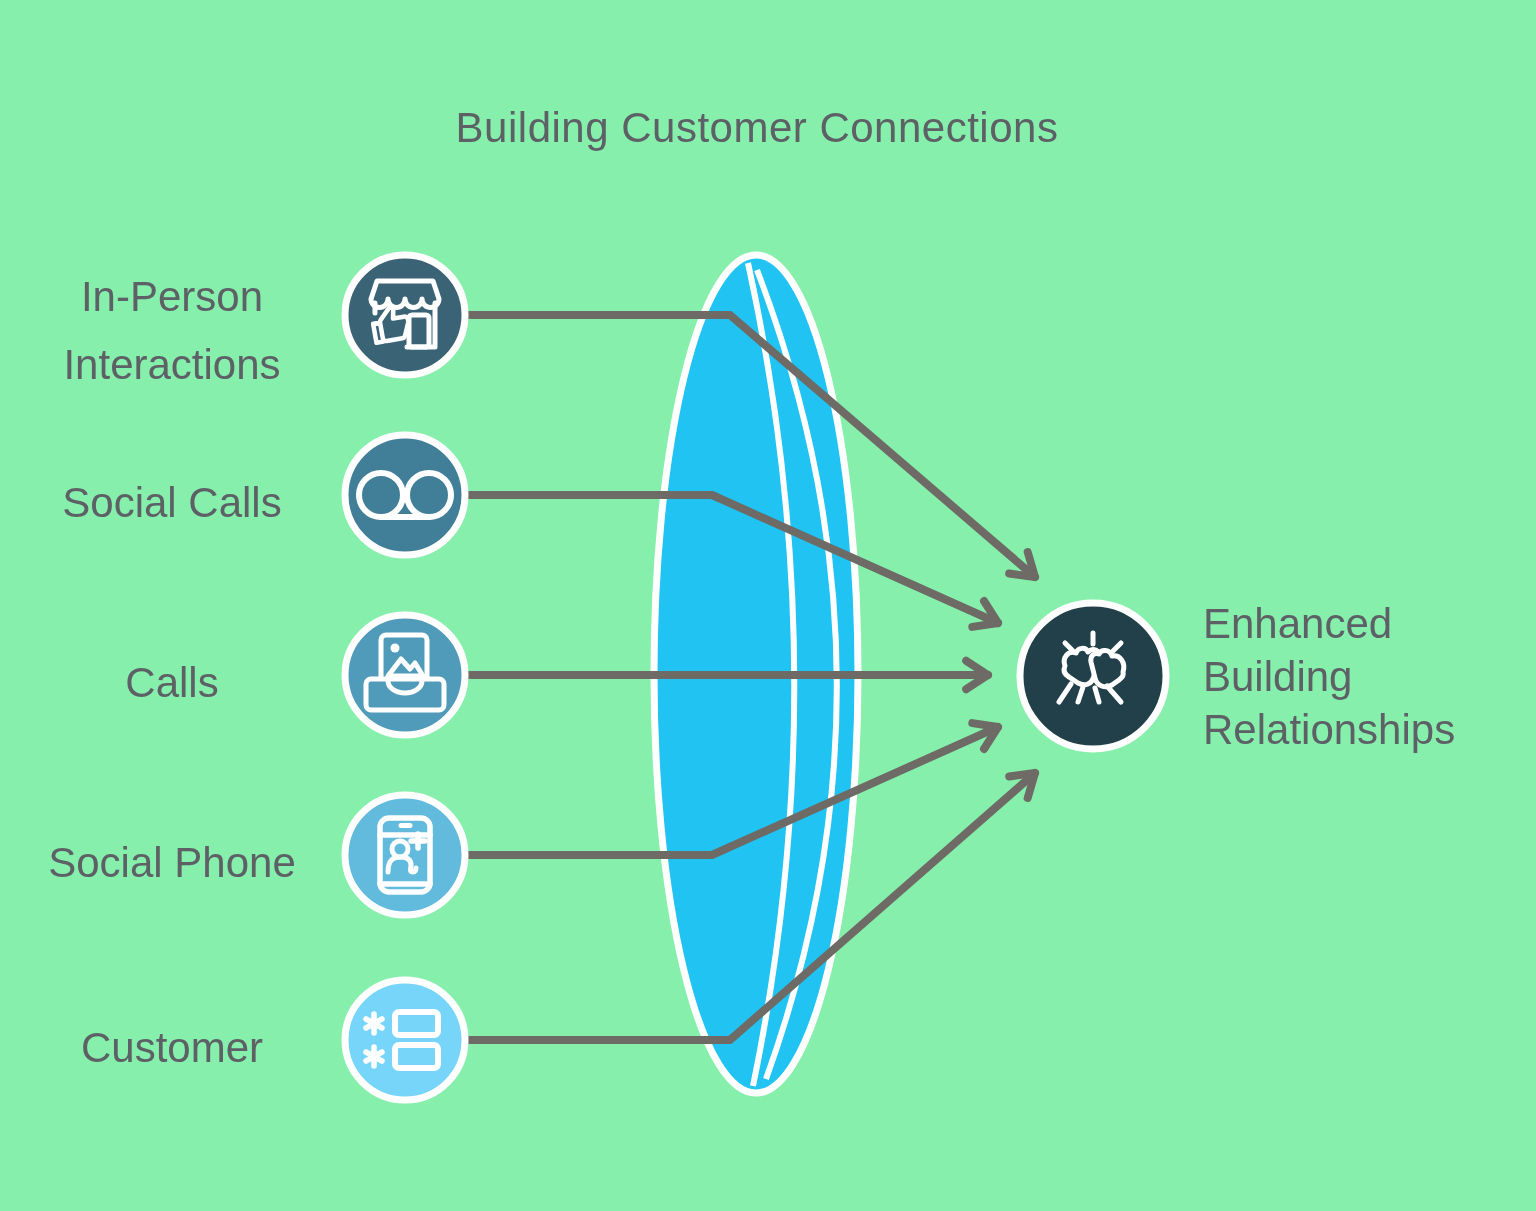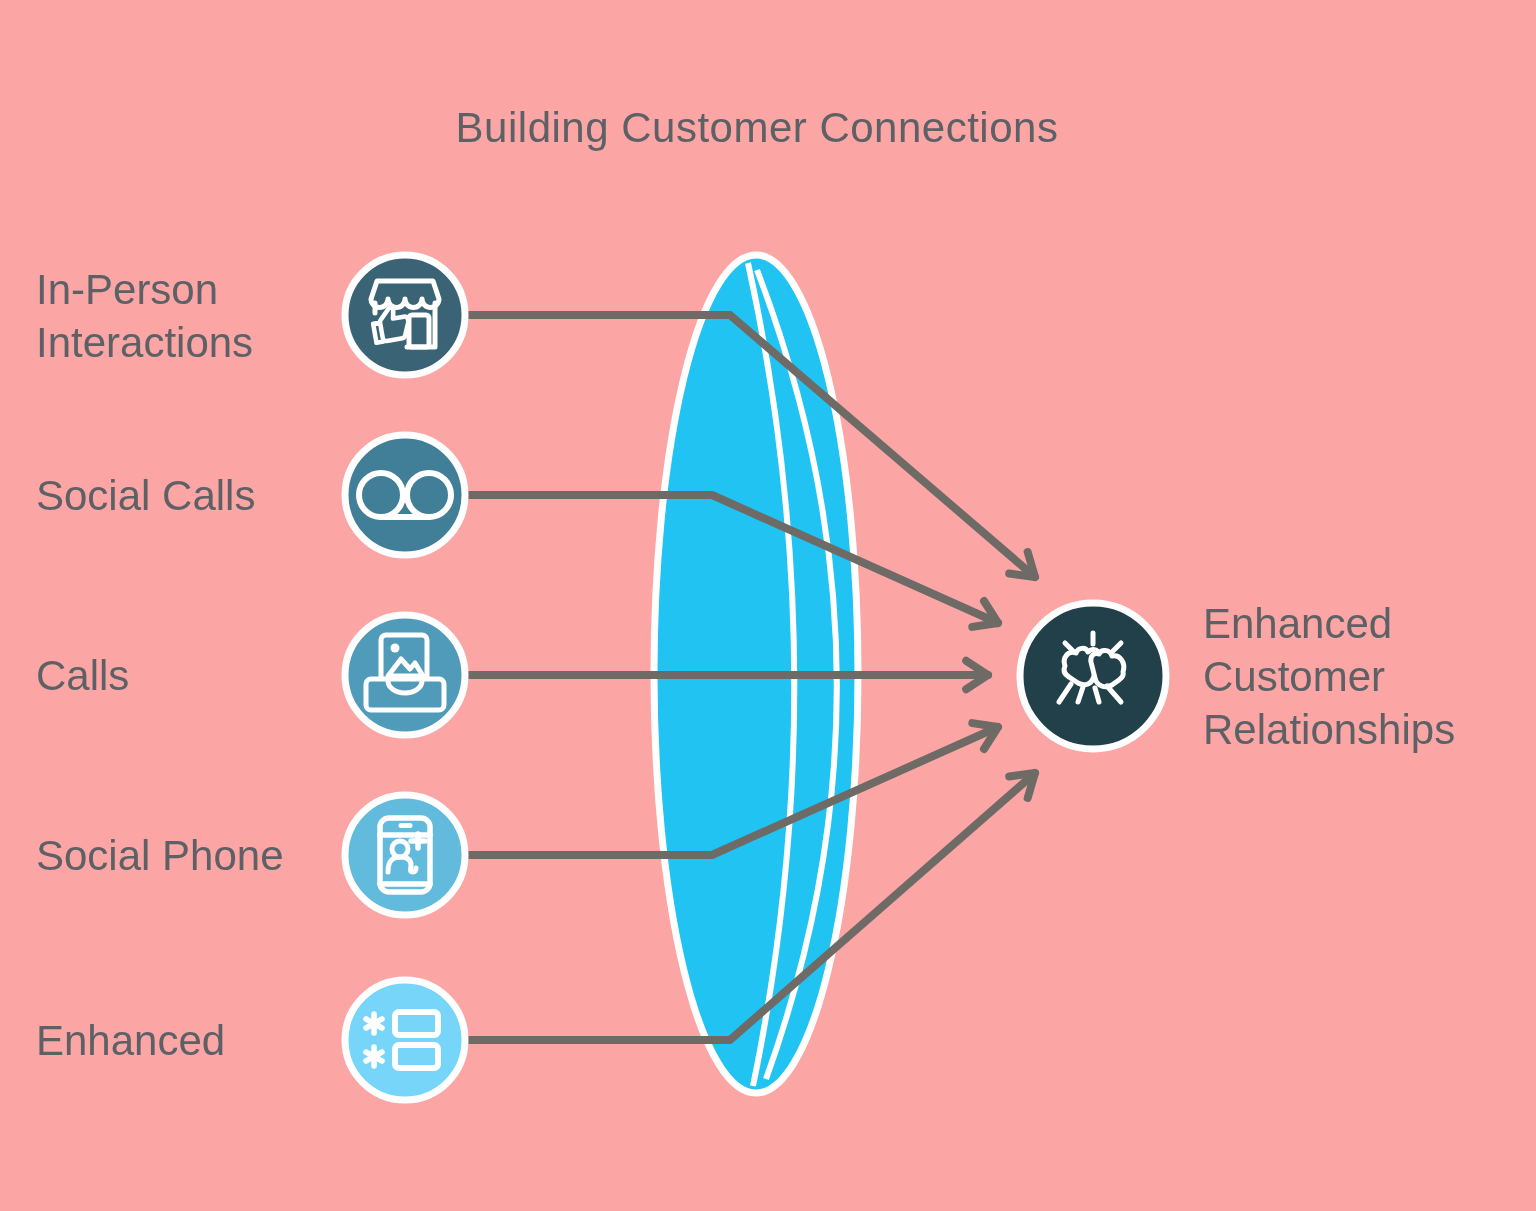--- a/index.html
+++ b/index.html
@@ -1,27 +1,27 @@
 <!DOCTYPE html>
 <html><head>
 <meta charset="utf-8">
 <style>
   html,body{margin:0;padding:0;background:#fce4cd;}
   .canvas{
-    position:relative;width:1536px;height:1211px;background:#fca5a5;
+    position:relative;width:1536px;height:1211px;background:#86efac;
     font-family:"Liberation Sans", sans-serif;overflow:hidden;
   }
   .title{
     position:absolute;top:104px;left:0;right:22px;text-align:center;
     font-size:42px;color:#5d6166;letter-spacing:0.5px;
   }
   .overlay{position:absolute;left:0;top:0;}
   .src-label{
-    position:absolute;left:36px;width:272px;text-align:left;
-    font-size:42px;line-height:53px;color:#5d6166;
+    position:absolute;left:36px;width:272px;text-align:center;
+    font-size:42px;line-height:68px;color:#5d6166;
   }
   .tgt-label{
     position:absolute;left:1203px;top:597px;width:300px;text-align:left;
     font-size:42px;line-height:53px;color:#5d6166;
   }
   .icon{position:absolute;width:132px;height:132px;}
   .node-icon{position:absolute;left:1013px;top:596px;width:160px;height:160px;}
   .g{stroke:#fff;fill:none;stroke-linecap:round;stroke-linejoin:round;}
 </style>
 </head>
@@ -48,21 +48,21 @@
       <path d="M 984 749 L 998 727 L 972.3 723.1"></path>
       <path d="M 470 1040 H 730 L 1035 773"></path>
       <path d="M 1027.7 798 L 1035 773 L 1009.2 776.5"></path>
     </g>
   </svg>
 
   <div class="src-label" style="top:263px">In-Person Interactions</div>
   <div class="src-label" style="top:469px">Social Calls</div>
   <div class="src-label" style="top:649px">Calls</div>
   <div class="src-label" style="top:829px">Social Phone</div>
-  <div class="src-label" style="top:1014px">Enhanced</div>
+  <div class="src-label" style="top:1014px">Customer</div>
 
   <svg class="icon" style="left:339px;top:249px" viewBox="0 0 132 132">
     <circle cx="66" cy="66" r="60" stroke="#ffffff" stroke-width="7" fill="#3a6375"></circle>
     <g transform="translate(6,6)">
       <path class="g" stroke-width="5" d="M 26 44 L 32 26 H 88 L 94 44 A 8.5 8.5 0 0 1 77 44 A 8.5 8.5 0 0 1 60 44 A 8.5 8.5 0 0 1 43 44 A 8.5 8.5 0 0 1 26 44 Z"></path>
       <path class="g" stroke-width="5" d="M 90 48 V 92 H 62"></path>
       <path class="g" stroke-width="5" d="M 30 48 V 58"></path>
       <rect class="g" stroke-width="5" x="64" y="60" width="20" height="32" rx="3"></rect>
       <path stroke="#ffffff" stroke-width="2.6" stroke-linejoin="round" stroke-linecap="round" transform="translate(25,50) scale(1.75) rotate(-10 12 11)" d="M2 20h4V9H2v11z M22 10c0-1.1-.9-2-2-2h-6.31l.95-4.57.03-.32c0-.41-.17-.79-.44-1.06L13.17 1 6.58 7.59C6.22 7.95 6 8.45 6 9v9c0 1.1.9 2 2 2h9c.83 0 1.54-.5 1.84-1.22l3.02-7.05c.09-.23.14-.47.14-.73v-2z" fill="#3a6375"></path>
     </g>
@@ -113,15 +113,15 @@
   <svg class="node-icon" viewBox="0 0 160 160">
     <circle cx="80" cy="80" r="73" stroke="#ffffff" stroke-width="7" fill="#214049"></circle>
     <g transform="translate(20,20)">
       <path class="g" stroke-width="5" d="M 60 17 V 28 M 32 27 L 40 35 M 88 27 L 80 35"></path>
       <path stroke="#ffffff" stroke-width="5" stroke-linejoin="round" stroke-linecap="round" d="M 32 50 C 29 42 35 34 43 37 C 45 31 53 31 55 36 C 60 31 67 34 66 41 L 61 60 C 59 68 52 71 45 67 L 36 61 C 31 58 30 54 32 50 Z" fill="#214049"></path>
       <path stroke="#ffffff" stroke-width="5" stroke-linejoin="round" stroke-linecap="round" d="M 90 56 C 93 47 87 38 79 40 C 77 33 68 33 66 38 C 61 36 57 40 58 46 L 62 62 C 64 70 72 73 79 69 L 86 64 C 90 61 91 59 90 56 Z" fill="#214049"></path>
       <path class="g" stroke-width="5" d="M 38 68 L 26 86 M 50 71 L 45 86 M 74 70 L 88 86 M 62 72 L 66 86"></path>
     </g>
   </svg>
 
-  <div class="tgt-label">Enhanced Customer Relationships</div>
+  <div class="tgt-label">Enhanced Building Relationships</div>
 
 </div>
 
 </body></html>

